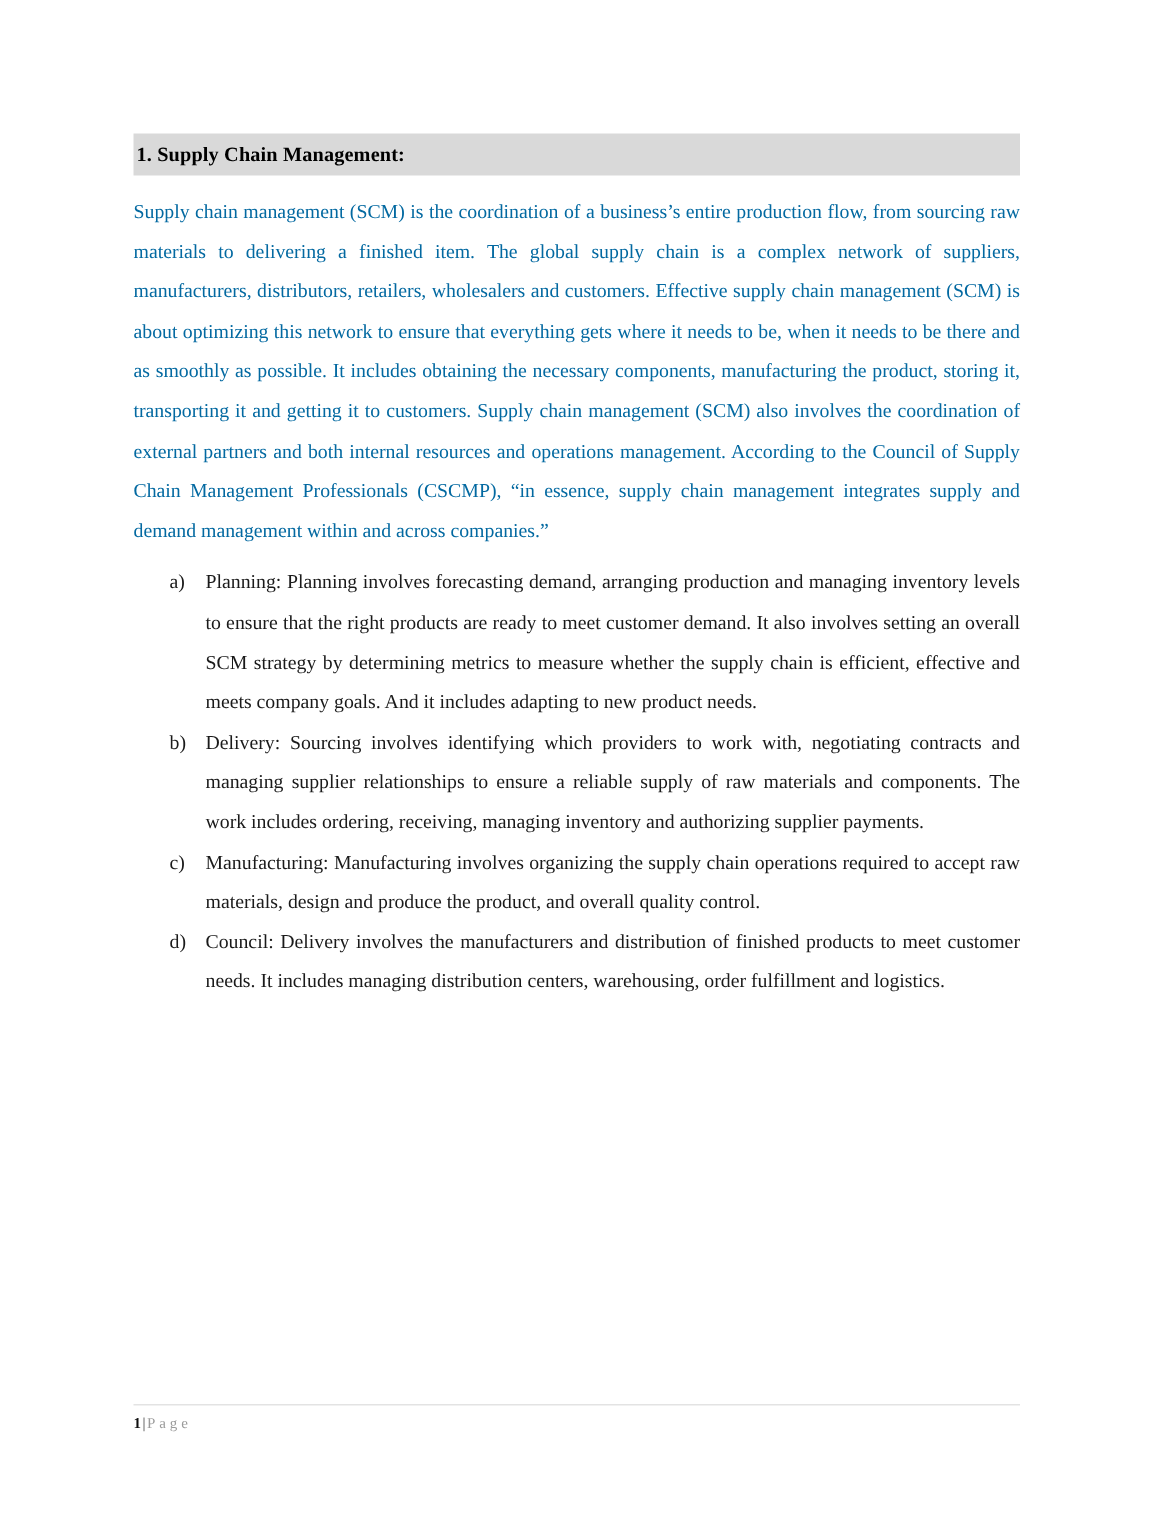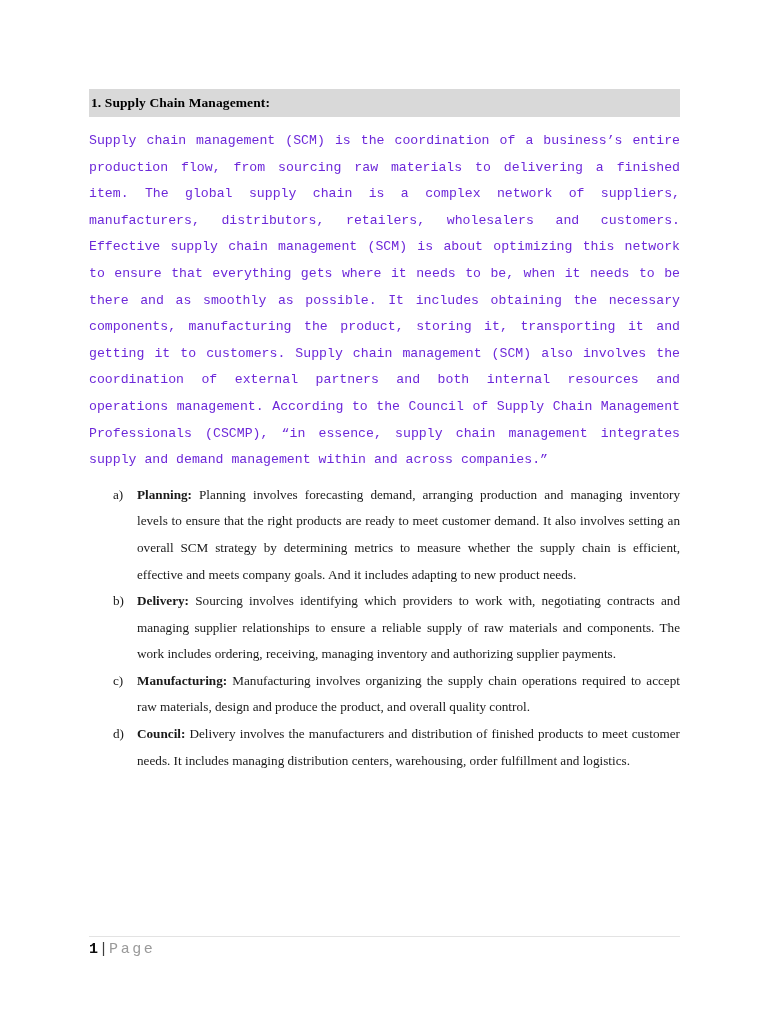--- a/index.html
+++ b/index.html
@@ -45,24 +45,23 @@
     letter-spacing: 0.1px;
     color: #000000;
   }
 
   p.body-text {
     margin: 0;
     padding: 0;
     text-align: justify;
     font-size: 13.2px;
     line-height: 26.6px;
-    color: #6d28d9;
+    color: #0369a1;
     -webkit-hyphens: none;
     hyphens: none;
-    font-family: Liberation Mono, monospace;
   }
 
   p.para-1 {
     margin-top: 11px;
   }
 
   p.para-2 {
     margin-top: 10px;
   }
 
@@ -90,42 +89,42 @@
     left: 24px;
     top: 0;
     width: 24px;
     font-size: 13.2px;
     line-height: 26.6px;
     text-align: left;
     color: #1a1a1a;
   }
 
   ol.key-list > li .item-label {
-    font-weight: bold;
+    font-weight: normal;
   }
 
   
   .footer {
     position: absolute;
     left: 89px;
     top: 936px;
     width: 591px;
   }
 
   .footer-rule {
     width: 591px;
     height: 1px;
     background: #e3e3e3;
     margin: 0;
   }
 
   .footer-text {
     margin-top: 5px;
-    font-family: Liberation Mono, monospace;
-    font-size: 15px;
+    font-family: Liberation Serif, serif;
+    font-size: 10px;
     line-height: 15px;
     white-space: pre;
   }
 
   .footer-num {
     font-weight: bold;
     color: #0f0f0f;
   }
 
   .footer-sep {

